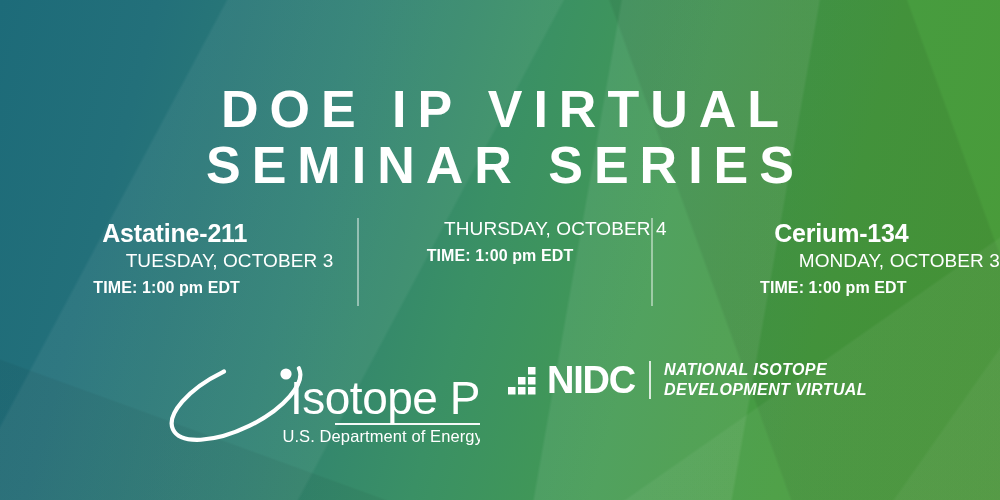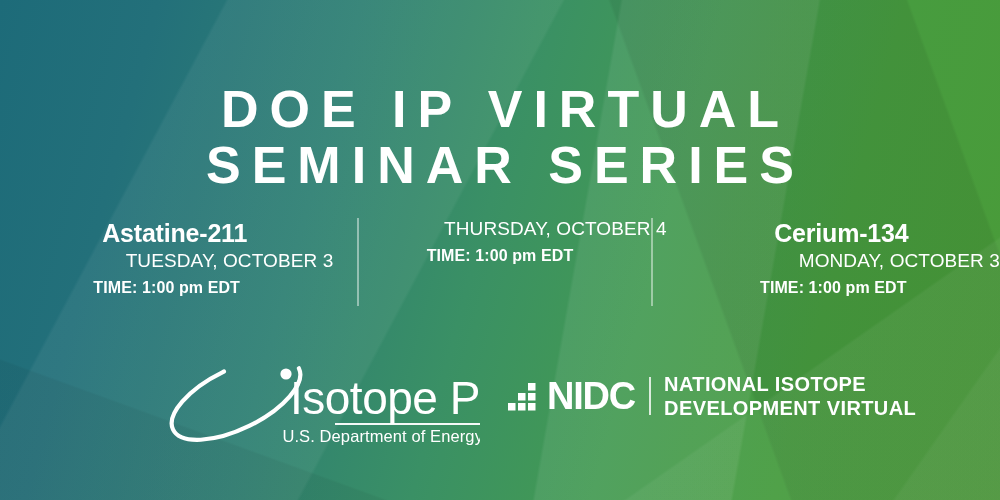--- a/index.html
+++ b/index.html
@@ -131,21 +131,21 @@
     top: 0;
     width: 330px;
     height: 104px;
   }
   .ip-svg { display: block; }
 
   
   .nidc-logo {
     position: absolute;
     left: 508px;
-    top: 26px;
+    top: 10px;
     display: flex;
     align-items: center;
     height: 44px;
   }
   .nidc-mark {
     display: block;
     margin-right: 7px;
   }
   .nidc-word {
     color: #ffffff;
@@ -156,24 +156,25 @@
     font-family: "Liberation Sans", sans-serif;
   }
   .nidc-rule {
     width: 2px;
     height: 38px;
     background: rgba(255,255,255,0.8);
     margin: 0 13px 0 14px;
   }
   .nidc-sub {
     color: #ffffff;
-    font-size: 20px;
+    font-size: 16px;
     font-weight: 700;
     line-height: 1.22;
     letter-spacing: 0.4px;
+    font-style: italic;
   }
   .nidc-sub span { display: block; white-space: nowrap; }
 </style>
 </head>
 <body>
 
 <div class="banner">
 
   <div class="facets">
     <div class="facet f1"></div>

